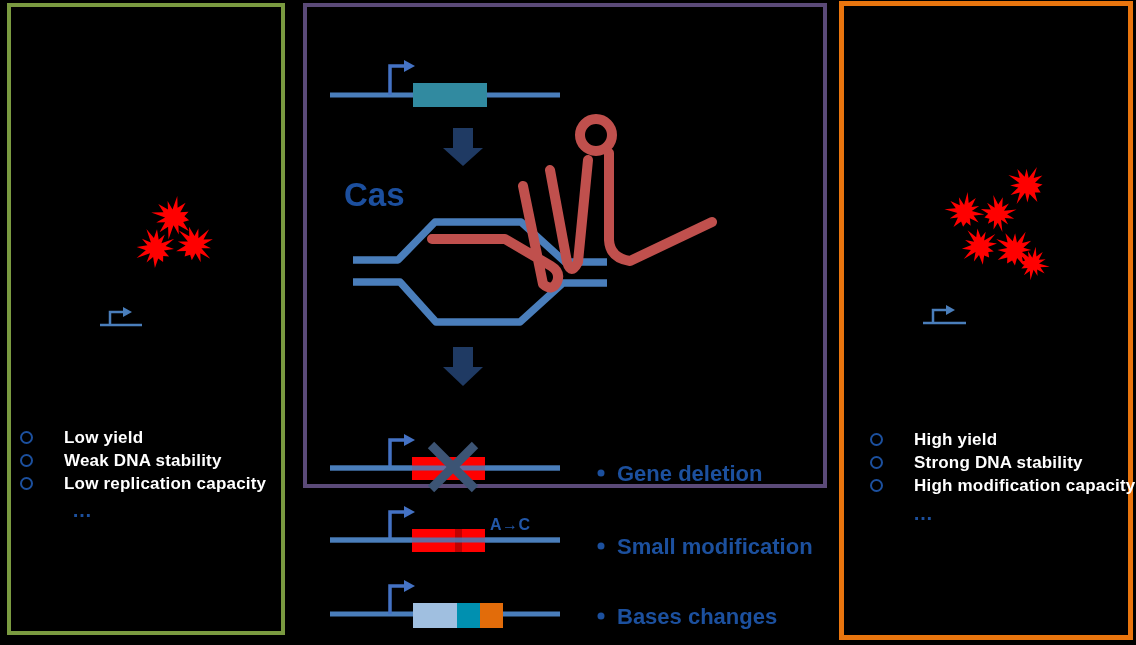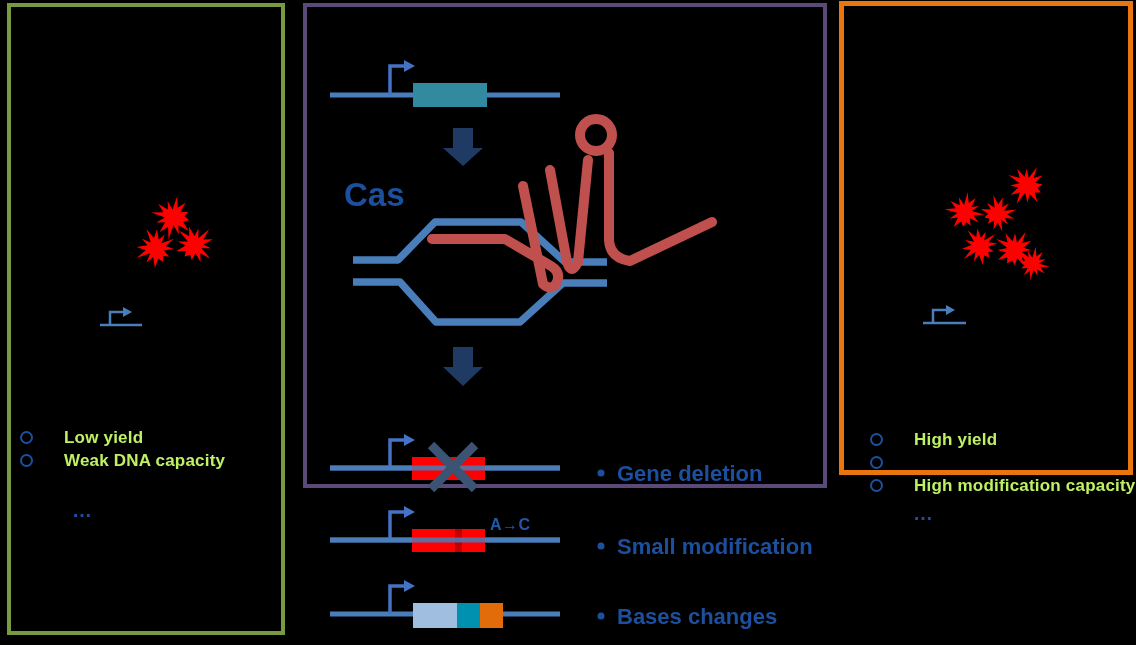--- a/index.html
+++ b/index.html
@@ -1,27 +1,27 @@
 <!DOCTYPE html>
 <html><head>
 <meta charset="utf-8">
 <style>
   html,body{margin:0;padding:0;background:#000;}
   .stage{position:relative;width:1136px;height:645px;background:#000;overflow:hidden;
          font-family:"Liberation Sans",sans-serif;}
   .panel{position:absolute;background:#000;box-sizing:border-box;}
   .panel.left  {left:7px;  top:3px; width:278px;height:632px;border:4px solid #7A9A40;}
   .panel.middle{left:303px;top:3px; width:524px;height:485px;border:4px solid #5B4A78;}
-  .panel.right {left:839px;top:1px; width:294px;height:474px;border:5px solid #E9750E;}
+  .panel.right {left:839px;top:1px; width:294px;height:639px;border:5px solid #E9750E;}
   .layer{position:absolute;left:0;top:0;}
   .blist{position:absolute;}
   .lrow{display:flex;align-items:center;height:23px;}
   .ocirc{flex:0 0 auto;width:9px;height:9px;border:2px solid #1C509E;border-radius:50%;
          margin-right:31px;}
-  .ltext{color:#bef264;font-size:17px;font-weight:600;white-space:nowrap;letter-spacing:.2px;}
+  .ltext{color:#ffffff;font-size:17px;font-weight:600;white-space:nowrap;letter-spacing:.2px;}
   .ellipsis{position:absolute;color:#1C509E;font-size:20px;font-weight:700;letter-spacing:3px;}
   .cas{position:absolute;color:#1C4F9E;font-size:33px;font-weight:700;}
   .mut{position:absolute;color:#2257A8;font-size:16px;font-weight:700;letter-spacing:.5px;}
   .outcome{position:absolute;color:#1C509E;font-size:22px;font-weight:700;white-space:nowrap;}
   svg{display:block;}
 </style>
 </head>
 <body>
 
 <div class="stage">
@@ -39,21 +39,25 @@
         <polygon points="112,300 121,305 112,310" fill="#4A7EBB" stroke="none"></polygon>
       </g>
     </svg>
     <div class="blist" style="left:9px;top:419px;">
       <div class="lrow">
         <span class="ocirc"></span>
         <span class="ltext">Low yield</span>
       </div>
       <div class="lrow">
         <span class="ocirc"></span>
-        <span class="ltext">Weak DNA capacity</span>
+        <span class="ltext">Weak DNA stability</span>
+      </div>
+      <div class="lrow">
+        <span class="ocirc"></span>
+        <span class="ltext">Low replication capacity</span>
       </div>
     </div>
     <div class="ellipsis" style="left:61px;top:492px;">…</div>
   </section>
 
   <section class="panel middle">
     <svg class="layer" width="516" height="629" viewBox="0 0 516 629">
 
       <g>
         <path d="M 23 88 H 253" stroke="#4A7EBB" stroke-width="5" fill="none"></path>
@@ -148,20 +152,21 @@
         <polygon points="102,299 111,304 102,309" fill="#4A7EBB" stroke="none"></polygon>
       </g>
     </svg>
     <div class="blist" style="left:26px;top:422px;">
       <div class="lrow">
         <span class="ocirc"></span>
         <span class="ltext">High yield</span>
       </div>
       <div class="lrow">
         <span class="ocirc"></span>
+        <span class="ltext">Strong DNA stability</span>
       </div>
       <div class="lrow">
         <span class="ocirc"></span>
         <span class="ltext">High modification capacity</span>
       </div>
     </div>
     <div class="ellipsis" style="left:69px;top:496px;">…</div>
   </section>
 </div>
 

